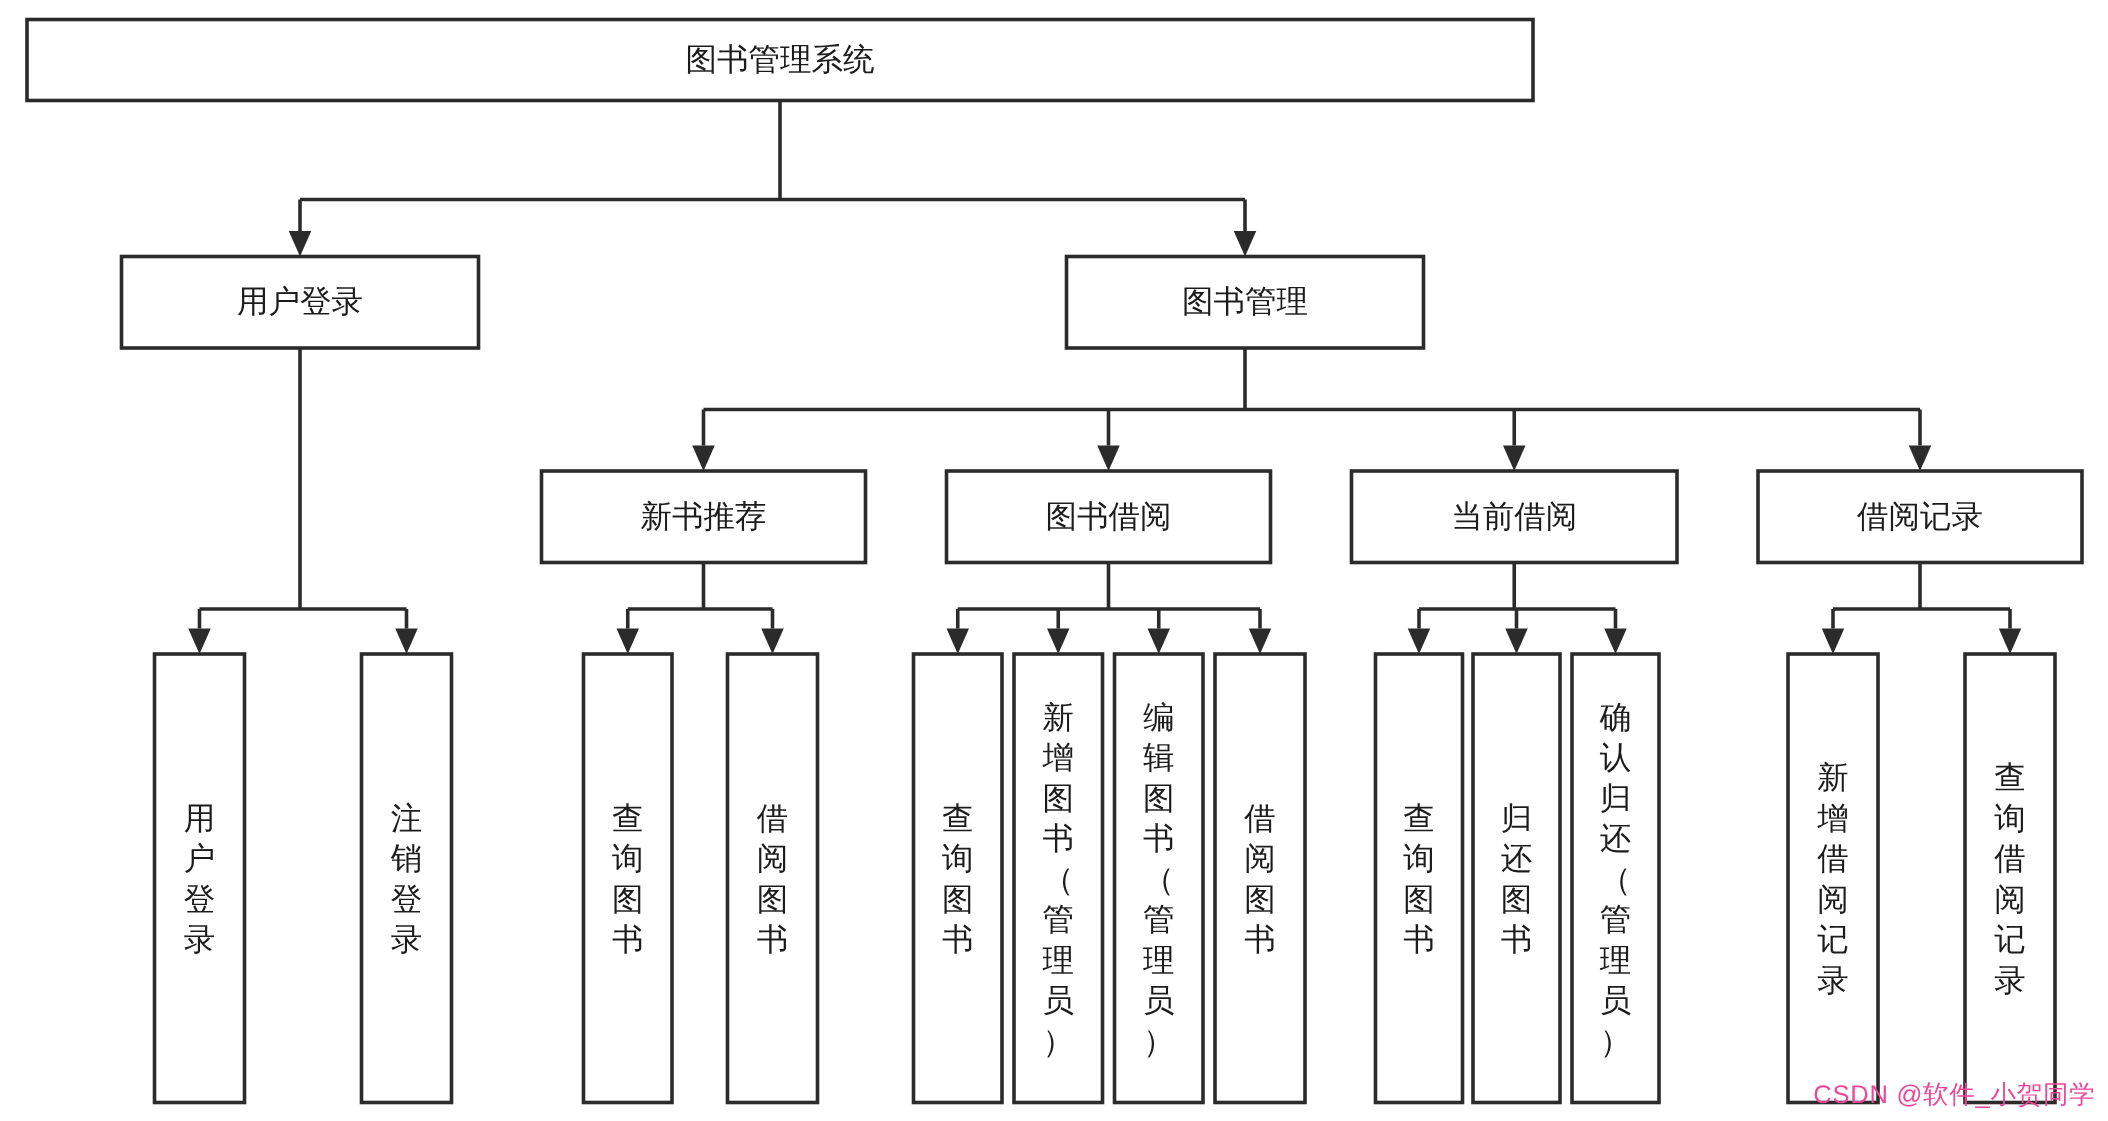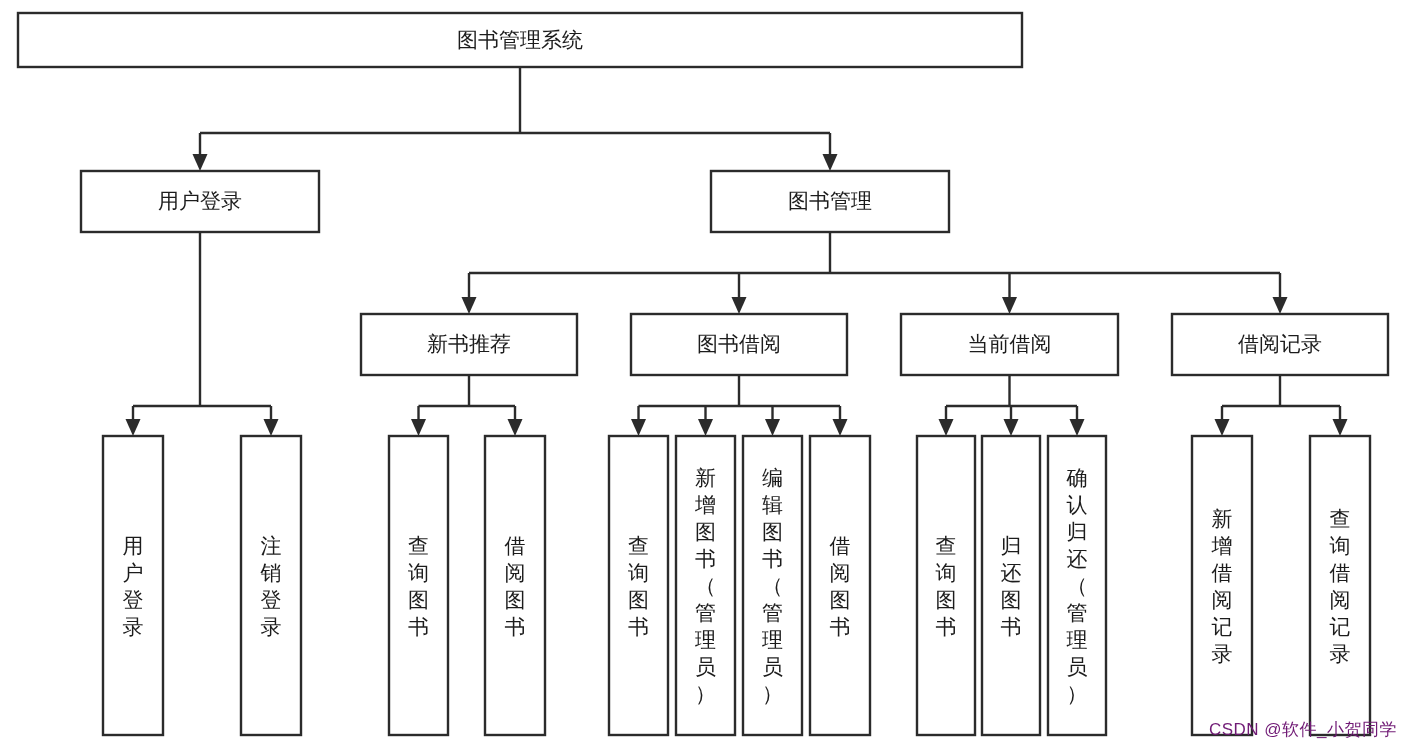--- a/index.html
+++ b/index.html
@@ -52,21 +52,21 @@
     font-size: 21px;
     fill: #1c1c1c;
     text-anchor: middle;
   }
   .watermark {
     position: absolute;
     right: 8px;
     bottom: 6px;
     font-family: "Liberation Sans", "DejaVu Sans", sans-serif;
     font-size: 17px;
-    color: #701a75;
+    color: #ec4899;
     letter-spacing: 0.5px;
     white-space: nowrap;
     pointer-events: none;
   }
 </style>
 </head>
 <body>
 
 <div id="diagram-root">
 

